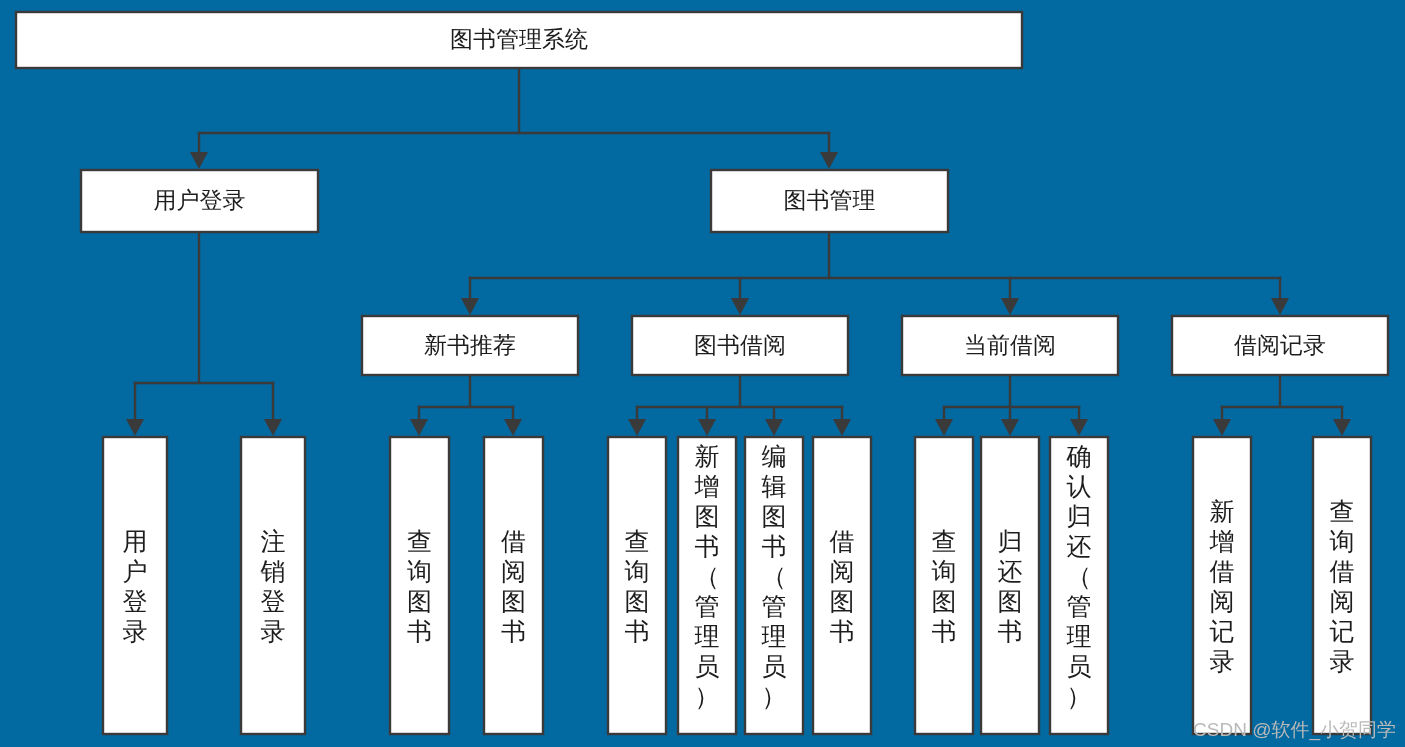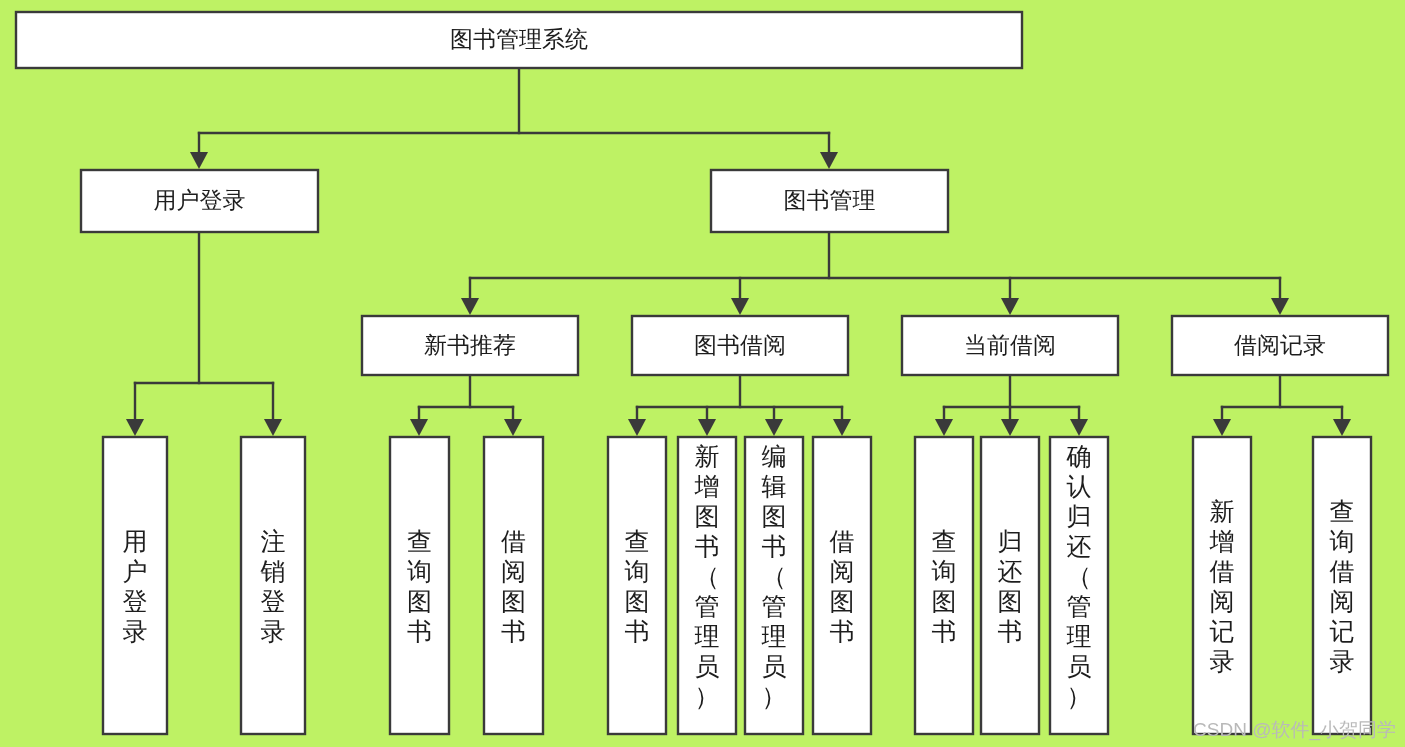--- a/index.html
+++ b/index.html
@@ -8,21 +8,21 @@
     padding: 0;
     background: #ffffff;
   }
   body {
     font-family: "Liberation Sans", "DejaVu Sans", sans-serif;
   }
   #diagram-root {
     position: relative;
     width: 1405px;
     height: 747px;
-    background: #bef264;
+    background: #0369a1;
     overflow: hidden;
   }
   svg.tree-canvas {
     position: absolute;
     left: 0;
     top: 0;
     width: 1405px;
     height: 747px;
     display: block;
   }

